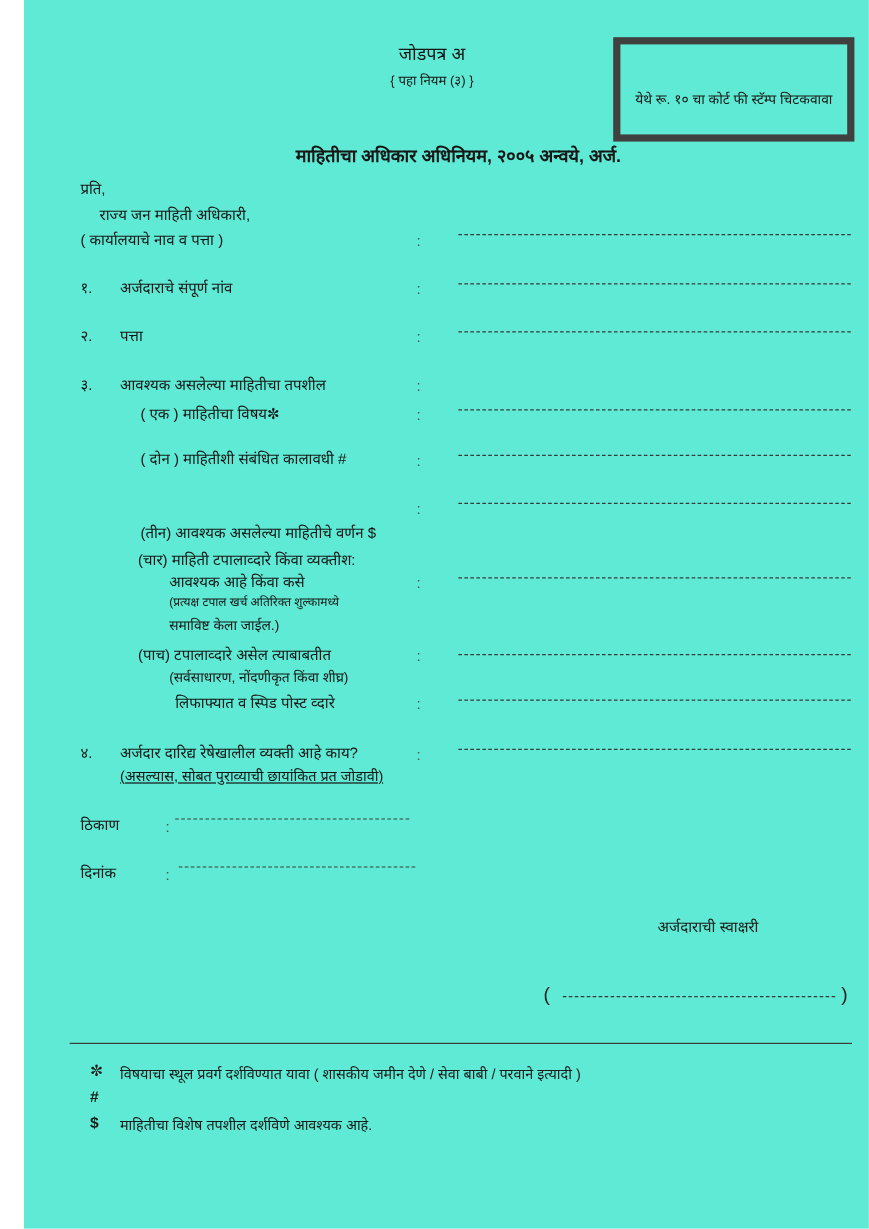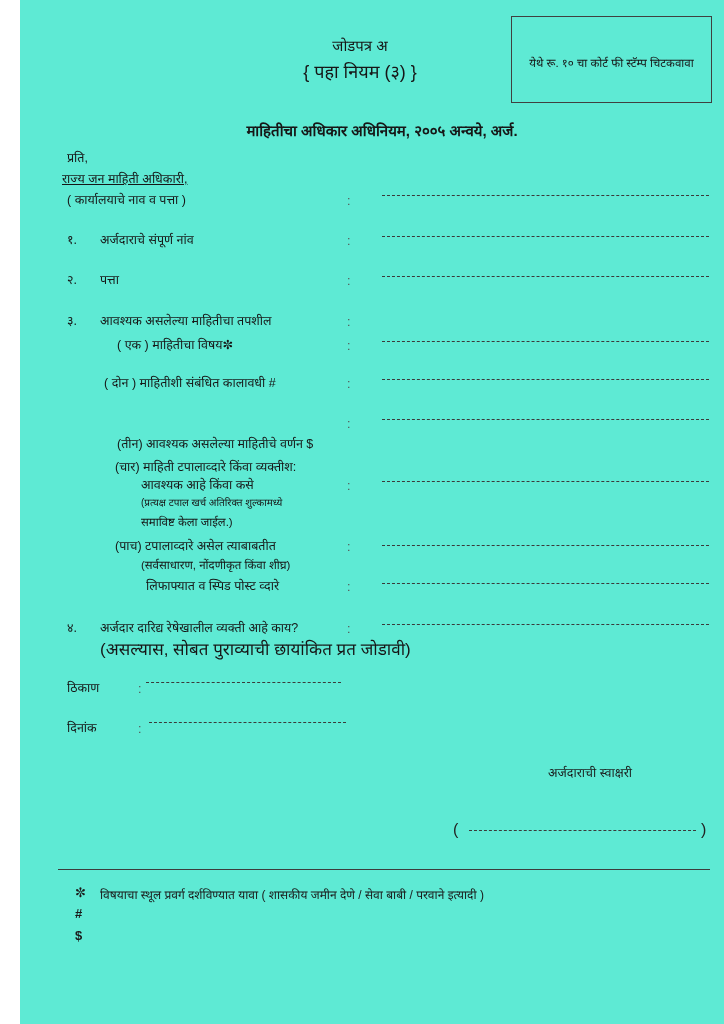--- a/index.html
+++ b/index.html
@@ -29,37 +29,37 @@
 
   
   .hdr-title {
     left: 0; right: 0;
     text-align: center;
     font-size: 15px;
   }
   .hdr-sub {
     left: 0; right: 0;
     text-align: center;
-    font-size: 18px;
+    font-size: 11px;
   }
   .doc-title {
     left: 0; right: 0;
     text-align: center;
     font-size: 15px;
     font-weight: bold;
   }
 
   
   .stamp-box {
     position: absolute;
     left: 491px;
-    top: 16px;
+    top: 31px;
     width: 201px;
     height: 87px;
-    border: 1px solid #404040;
+    border: 6px solid #404040;
     box-sizing: border-box;
   }
   .stamp-text {
     position: absolute;
     left: 0; right: 0;
     top: 38px;
     text-align: center;
     font-size: 11.5px;
     color: #161616;
   }
@@ -123,21 +123,21 @@
 
   <div class="t hdr-sub" style="top:63px;left:240px;right:auto;width:200px;text-align:center;">{ पहा नियम (३) }</div>
 
   <div class="stamp-box">
     <div class="stamp-text">येथे रू. १० चा कोर्ट फी स्टॅम्प चिटकवावा</div>
   </div>
 
   <div class="t doc-title" style="top:123px;">माहितीचा अधिकार अधिनियम, २००५ अन्वये, अर्ज.</div>
 
   <div class="t" style="top:152px;left:47px;">प्रति,</div>
-  <div class="t" style="top:173px;left:42px;text-decoration:underline;">राज्य जन माहिती अधिकारी,</div>
+  <div class="t" style="top:173px;left:63px;">राज्य जन माहिती अधिकारी,</div>
   <div class="t" style="top:194px;left:47px;">( कार्यालयाचे नाव व पत्ता )</div>
   <div class="colon" style="top:194px;">:</div>
   <div class="dash dash-right" style="top:195px;"></div>
 
   <div class="t" style="top:234px;left:47px;">१.</div>
   <div class="t" style="top:234px;left:80px;">अर्जदाराचे संपूर्ण नांव</div>
   <div class="colon" style="top:234px;">:</div>
   <div class="dash dash-right" style="top:236px;"></div>
 
   <div class="t" style="top:274px;left:47px;">२.</div>
@@ -146,21 +146,21 @@
   <div class="dash dash-right" style="top:276px;"></div>
 
   <div class="t" style="top:315px;left:47px;">३.</div>
   <div class="t" style="top:315px;left:80px;">आवश्यक असलेल्या माहितीचा तपशील</div>
   <div class="colon" style="top:315px;">:</div>
 
   <div class="t" style="top:339px;left:97px;">( एक )  माहितीचा विषय✼</div>
   <div class="colon" style="top:339px;">:</div>
   <div class="dash dash-right" style="top:341px;"></div>
 
-  <div class="t" style="top:377px;left:84px;">( दोन )  माहितीशी संबंधित कालावधी #</div>
+  <div class="t" style="top:377px;left:97px;">( दोन )  माहितीशी संबंधित कालावधी #</div>
   <div class="colon" style="top:377px;">:</div>
   <div class="dash dash-right" style="top:379px;"></div>
 
   <div class="t" style="top:438px;left:97px;">(तीन)  आवश्यक असलेल्या माहितीचे वर्णन $</div>
   <div class="colon" style="top:417px;">:</div>
   <div class="dash dash-right" style="top:419px;"></div>
 
   <div class="t" style="top:461px;left:95px;">(चार)   माहिती टपालाव्दारे किंवा व्यक्तीश:</div>
   <div class="t" style="top:479px;left:121px;">आवश्यक आहे किंवा कसे</div>
   <div class="colon" style="top:479px;">:</div>
@@ -173,21 +173,21 @@
   <div class="dash dash-right" style="top:545px;"></div>
   <div class="t" style="top:560px;left:121px;font-size:11.5px;">(सर्वसाधारण, नोंदणीकृत किंवा शीघ्र)</div>
   <div class="t" style="top:580px;left:126px;">लिफाफ्यात व स्पिड पोस्ट व्दारे</div>
   <div class="colon" style="top:580px;">:</div>
   <div class="dash dash-right" style="top:583px;"></div>
 
   <div class="t" style="top:622px;left:47px;">४.</div>
   <div class="t" style="top:622px;left:80px;">अर्जदार दारिद्य रेषेखालील व्यक्ती आहे काय?</div>
   <div class="colon" style="top:622px;">:</div>
   <div class="dash dash-right" style="top:624px;"></div>
-  <div class="t" style="top:641px;left:80px;font-size:17px;">(असल्यास, सोबत पुराव्याची छायांकित प्रत जोडावी)</div>
+  <div class="t" style="top:641px;left:80px;font-size:12px;text-decoration:underline;">(असल्यास, सोबत पुराव्याची छायांकित प्रत जोडावी)</div>
 
   <div class="t" style="top:682px;left:47px;">ठिकाण</div>
   <div class="colon" style="top:682px;left:118px;">:</div>
   <div class="dash" style="top:682px;left:126px;width:195px;"></div>
 
   <div class="t" style="top:722px;left:47px;">दिनांक</div>
   <div class="colon" style="top:722px;left:118px;">:</div>
   <div class="dash" style="top:722px;left:129px;width:197px;"></div>
 
   <div class="sig-label" style="top:764px;left:528px;">अर्जदाराची स्वाक्षरी</div>
@@ -197,14 +197,15 @@
   <div class="paren" style="top:821px;left:681px;">)</div>
 
   <div class="divider"></div>
 
   <div class="fn-sym" style="top:885px;">✼</div>
   <div class="fn-txt" style="top:886px;">विषयाचा स्थूल प्रवर्ग दर्शविण्यात यावा ( शासकीय जमीन देणे / सेवा बाबी / परवाने इत्यादी )</div>
 
   <div class="fn-sym" style="top:906px;">#</div>
 
   <div class="fn-sym" style="top:928px;">$</div>
+  <div class="fn-txt" style="top:929px;">माहितीचा विशेष तपशील दर्शविणे आवश्यक आहे.</div>
 
 </div>
 
 </body></html>

